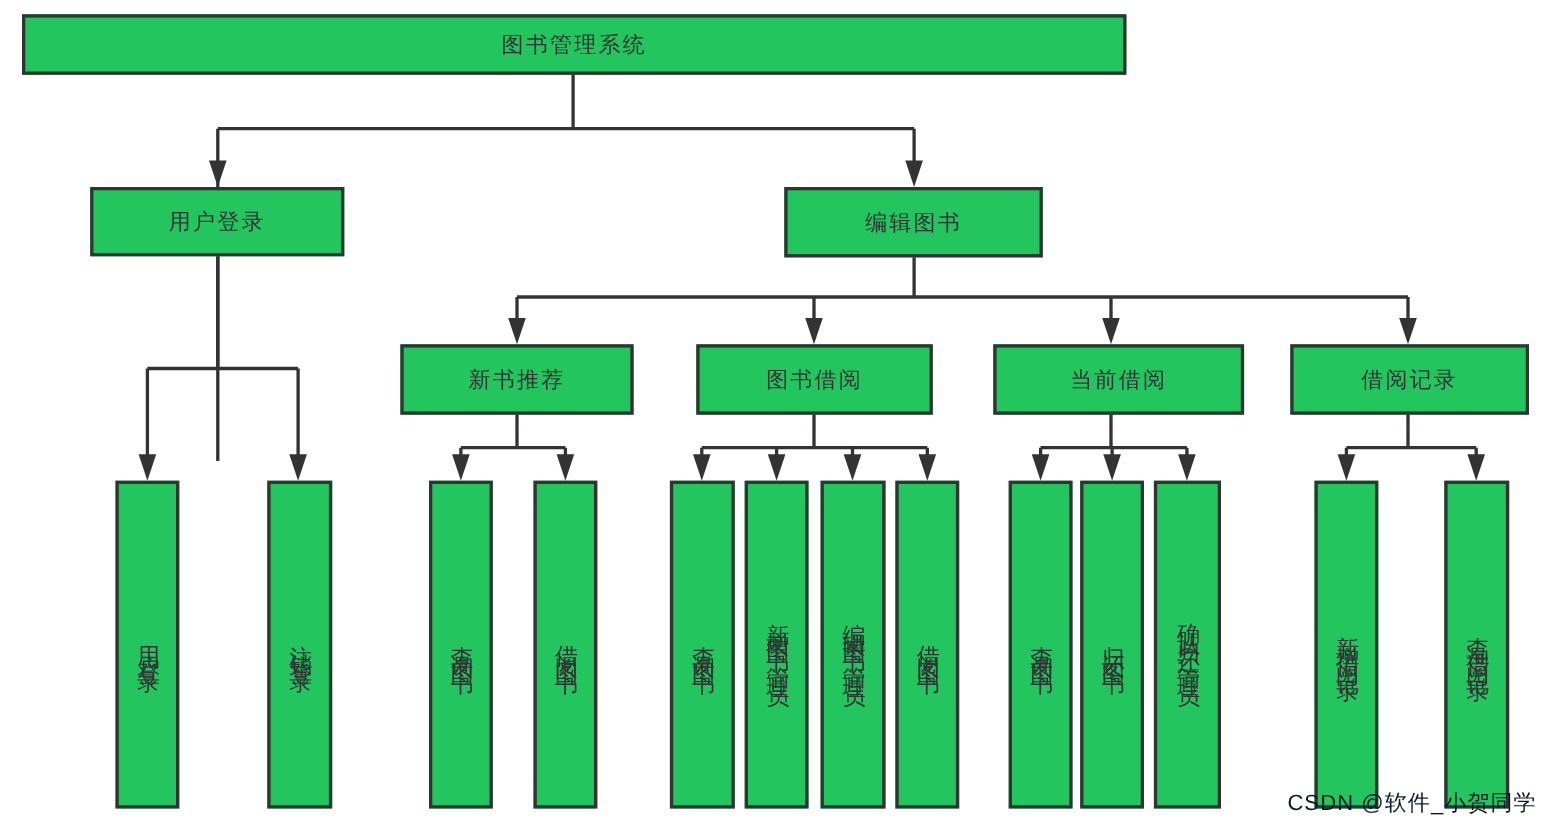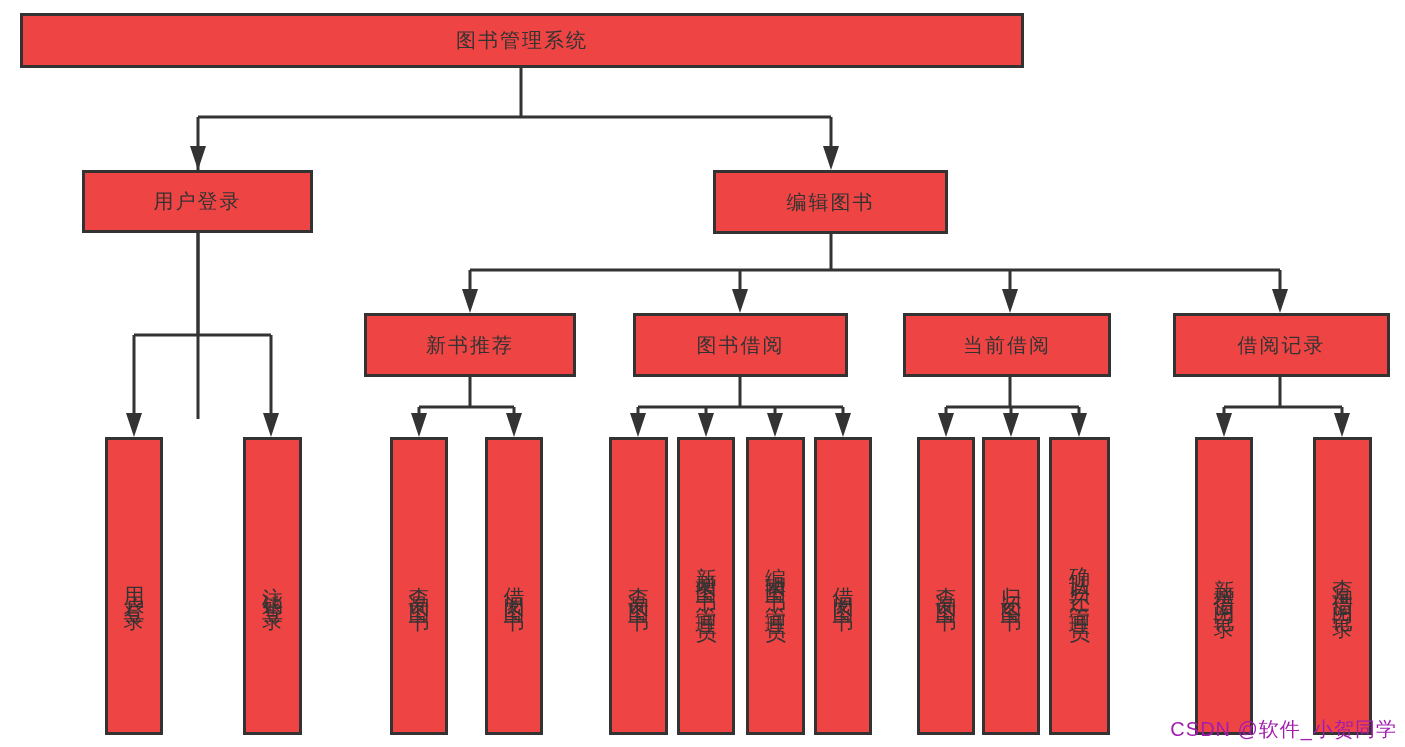--- a/index.html
+++ b/index.html
@@ -6,61 +6,61 @@
   .canvas{
     position:relative;
     width:1405px;height:747px;
     background:#ffffff;
     font-family:"Liberation Sans",sans-serif;
     overflow:hidden;
   }
   .wires{position:absolute;left:0;top:0;width:1405px;height:747px;}
   .box{
     position:absolute;
-    background:#ef4444;
+    background:#22c55e;
     border:3px solid #333333;
     box-sizing:border-box;
     display:flex;align-items:center;justify-content:center;
     color:#333333;
   }
   .h-label{font-size:20px;letter-spacing:2px;white-space:nowrap;}
   .v-label{
     writing-mode:vertical-rl;
     text-orientation:mixed;
     font-size:21px;
     letter-spacing:8px;
     white-space:nowrap;
   }
   
   .n-root{left:20px;top:13px;width:1004px;height:55px;}
   .n-user-login{left:82px;top:170px;width:231px;height:63px;}
   .n-book-mgmt{left:713px;top:170px;width:235px;height:64px;}
   .n-new-book-rec{left:364px;top:313px;width:212px;height:64px;}
   .n-book-borrow{left:633px;top:313px;width:215px;height:64px;}
-  .n-current-borrow{left:903px;top:313px;width:208px;height:64px;}
+  .n-current-borrow{left:903px;top:313px;width:228px;height:64px;}
   .n-borrow-records{left:1173px;top:313px;width:217px;height:64px;}
   .leaf{top:437px;height:298px;}
   .n-leaf-user-login{left:105px;width:58px;}
   .n-leaf-logout{left:243px;width:59px;}
   .n-leaf-rec-query{left:390px;width:58px;}
   .n-leaf-rec-borrow{left:485px;width:58px;}
   .n-leaf-bb-query{left:609px;width:59px;}
   .n-leaf-bb-add{left:677px;width:58px;}
   .n-leaf-bb-edit{left:746px;width:59px;}
   .n-leaf-bb-borrow{left:814px;width:58px;}
   .n-leaf-cb-query{left:917px;width:58px;}
   .n-leaf-cb-return{left:982px;width:58px;}
   .n-leaf-cb-confirm{left:1049px;width:61px;}
   .n-leaf-br-add{left:1195px;width:58px;}
   .n-leaf-br-query{left:1313px;width:59px;}
   .watermark{
     position:absolute;
     right:8px;top:716px;
     font-size:20px;
-    color:#a21caf;
+    color:#0f172a;
     letter-spacing:1px;
     white-space:nowrap;
   }
 </style>
 </head>
 <body>
 
 <div class="canvas">
 
   <svg class="wires" width="1405" height="747" viewBox="0 0 1405 747" stroke="#333333" stroke-width="3" fill="#333333">

